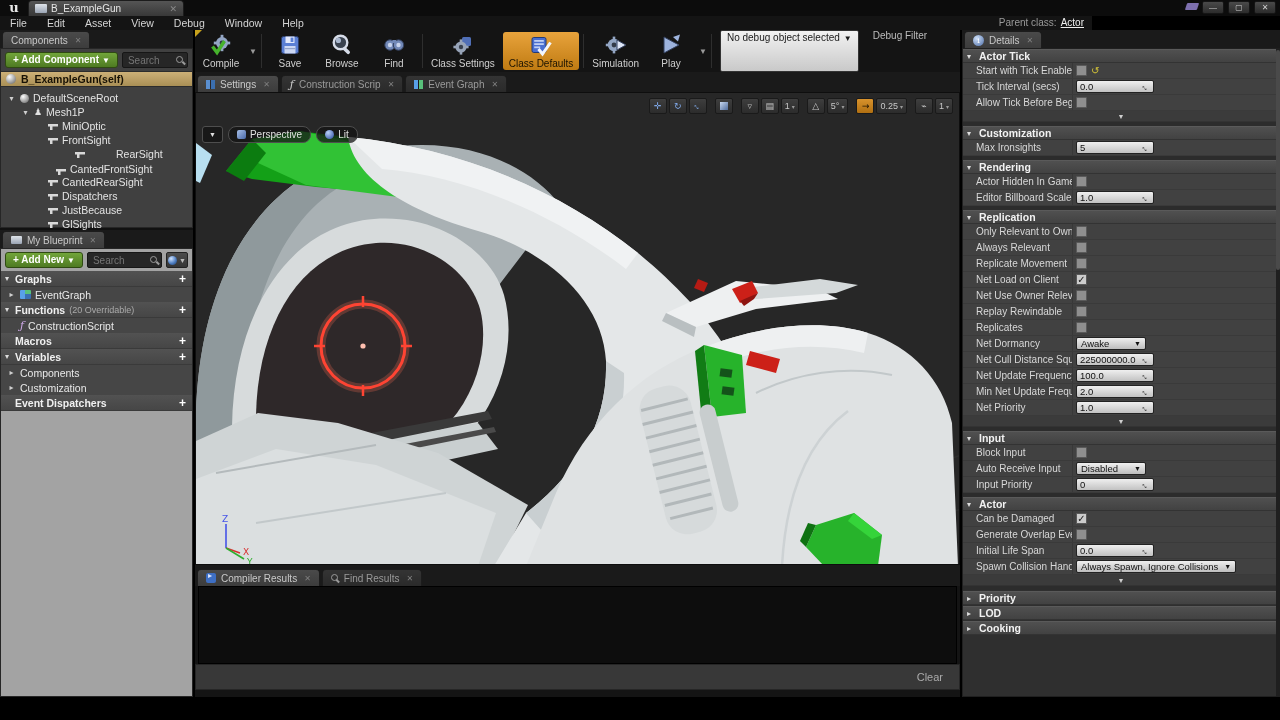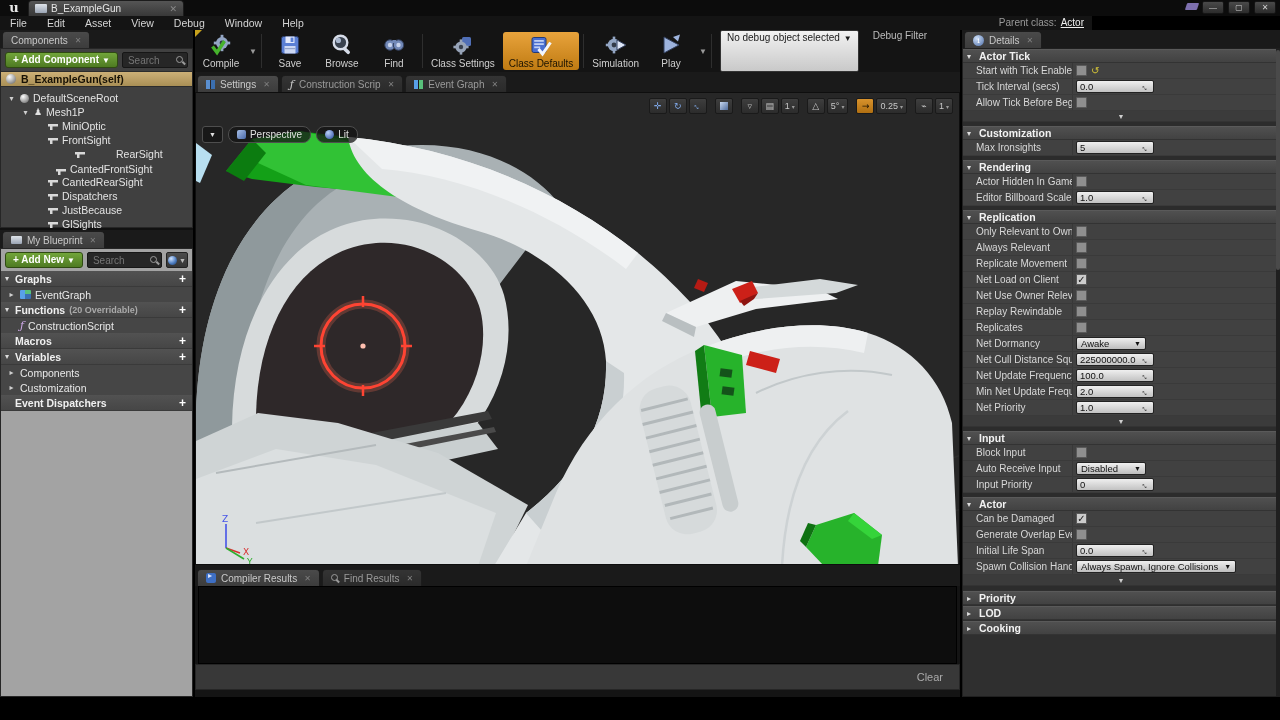--- a/index.html
+++ b/index.html
@@ -67,21 +67,21 @@
   
   .bp-panel { position:absolute; left:0; top:200px; width:193px; height:467px; }
   .bp-body { position:absolute; top:18px; left:0; right:0; bottom:0; background:#a3a3a3; border:1px solid #262626; }
   .eye-btn { width:22px; height:16px; background:linear-gradient(#4c4c4c,#353535); border:1px solid #222; border-radius:2px;
     display:flex; align-items:center; justify-content:center; gap:2px; }
   .eyeball { width:9px; height:9px; border-radius:50%; background:radial-gradient(circle at 35% 30%, #cfe3ff, #4e7ec2 55%, #1d3a66); }
   .carettiny { color:#bbb; font-size:7px; }
   .bp-section { height:16px; background:linear-gradient(#525252,#464646); border-bottom:1px solid #3a3a3a;
     display:flex; align-items:center; color:#f0f0f0; font-size:10.5px; font-weight:bold; padding:0 4px; }
   .bp-section .arrow { width:10px; font-size:8px; color:#ddd; font-weight:normal; }
-  .bp-section .suffix { font-weight:bold; color:#aaa; font-size:9px; margin-left:4px; }
+  .bp-section .suffix { font-weight:normal; color:#aaa; font-size:9px; margin-left:4px; }
   .bp-section .plus { margin-left:auto; color:#fff; font-weight:bold; font-size:12px; padding-right:2px; }
   .bp-item { height:15px; background:#464646; display:flex; align-items:center; gap:4px; color:#e8e8e8; font-size:10.5px; padding-left:6px; }
   .gicon { width:11px; height:9px; flex:none; background:
     linear-gradient(90deg,#58a0e8 48%,transparent 48%), linear-gradient(#58c07a 48%,transparent 48%), #3a6fb0; border-radius:1px; }
   .ficon { color:#cfa9e8; font-size:11px; font-style:italic; font-family:"DejaVu Serif",serif; flex:none; }
 
   
   .toolbar { position:absolute; left:0; top:0; width:765px; height:42px; background:#141414; display:flex; align-items:stretch; }
   .corner-flag { position:absolute; left:0; top:0; border-left:7px solid #c8a21c; border-bottom:7px solid transparent; }
   .tbtn { display:flex; flex-direction:column; align-items:center; justify-content:center; gap:1px;

